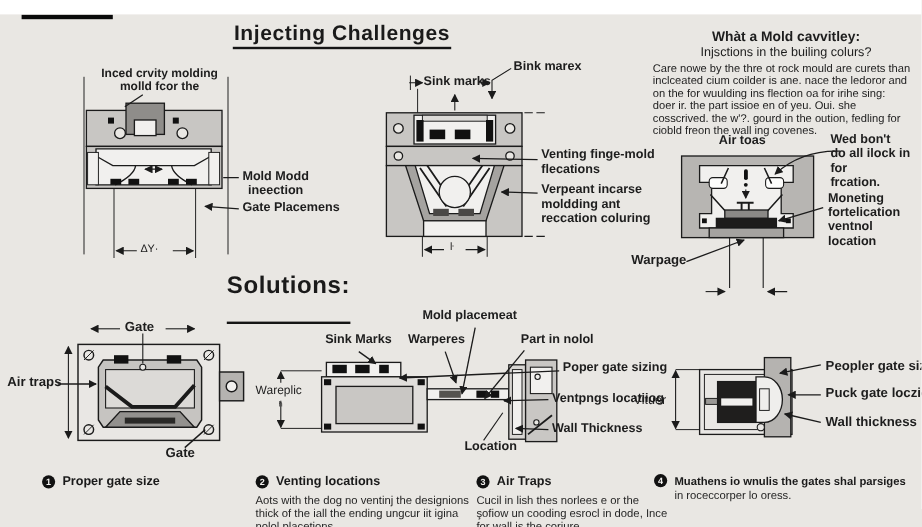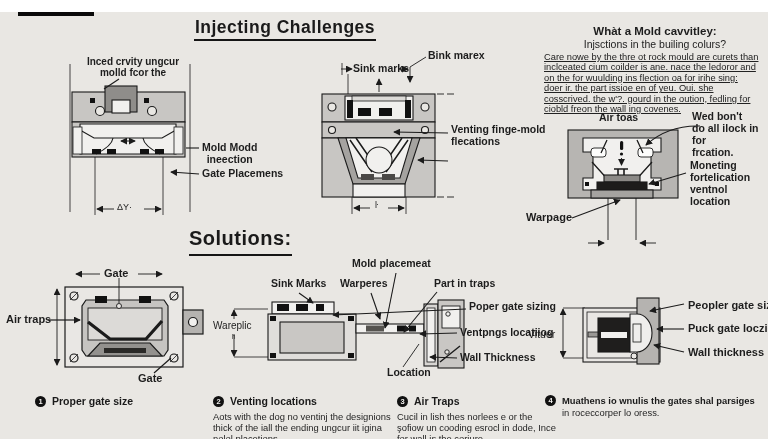--- a/index.html
+++ b/index.html
@@ -6,21 +6,21 @@
   .canvas{position:relative;width:768px;height:439px;background:#e9e7e3;overflow:hidden;
           font-family:"Liberation Sans",sans-serif;color:#1a1a1a;margin-top:12px;}
   .art{position:absolute;left:0;top:0;}
   .lbl{position:absolute;font-weight:bold;color:#1d1d1d;line-height:1.14;white-space:nowrap;}
   .n{font-weight:normal;}
   .c{text-align:center;}
   .ml{white-space:pre-line;}
   .h1{position:absolute;font-size:17.5px;font-weight:bold;letter-spacing:.5px;
       border-bottom:2.5px solid #151515;padding-bottom:1px;text-align:center;}
   .h2{position:absolute;font-size:20px;font-weight:bold;letter-spacing:.5px;
-      border-bottom:2.5px solid #151515;padding-bottom:4px;}
+      border-bottom:2.5px solid #151515;padding-bottom:18px;}
   .para{position:absolute;font-size:9.3px;line-height:10.4px;color:#222;}
   .fnote{position:absolute;}
   .fnote .t{font-size:10.5px;font-weight:bold;display:flex;align-items:center;gap:6px;white-space:nowrap;}
   .fnote .num{display:inline-flex;width:11px;height:11px;border-radius:50%;background:#111;color:#f2f1ef;
       font-size:7.5px;font-weight:bold;align-items:center;justify-content:center;flex:0 0 auto;}
   .fnote .b{font-size:9.4px;line-height:11px;color:#252525;margin-top:4px;}
 </style>
 </head>
 <body>
 
@@ -197,36 +197,39 @@
       <circle cx="634" cy="344" r="3" fill="#e9e7e4" stroke-width="0.9"></circle>
       <line x1="684" y1="292" x2="650" y2="299" marker-end="url(#ah)"></line>
       <line x1="684" y1="317" x2="657" y2="317" marker-end="url(#ah)"></line>
       <line x1="684" y1="340" x2="654" y2="333" marker-end="url(#ah)"></line>
     </g>
   </svg>
 
   <div class="h1" style="left:194px;top:5px;width:182px;">Injecting Challenges</div>
   <div class="h2" style="left:189px;top:215px;">Solutions:</div>
 
-  <div class="lbl ml c" style="left:73px;top:44px;width:120px;font-size:10px;">Inced crvity ungcur
+  <div class="lbl ml c" style="left:73px;top:44px;width:120px;font-size:10px;">Inced crvity molding
 molld fcor the</div>
   <div class="lbl ml" style="left:202px;top:130px;font-size:10.5px;text-align:center;">Mold Modd
 ineection</div>
   <div class="lbl" style="left:202px;top:156px;font-size:10.5px;">Gate Placemens</div>
   <div class="lbl n" style="left:117px;top:190px;font-size:9px;">ΔY·</div>
 
   <div class="lbl" style="left:353px;top:51px;font-size:10.5px;">Sink marks</div>
   <div class="lbl" style="left:428px;top:38px;font-size:10.5px;">Bink marex</div>
   <div class="lbl ml" style="left:451px;top:112px;font-size:10.5px;">Venting finge-mold
 flecations</div>
+  <div class="lbl ml" style="left:451px;top:141px;font-size:10.5px;">Verpeant incarse
+moldding ant
+reccation coluring</div>
   <div class="lbl n" style="left:375px;top:188px;font-size:9px;">ŀ</div>
 
   <div class="lbl n c" style="left:545px;top:27px;width:220px;font-size:10.5px;">Injsctions in the builing colurs?</div>
   <div class="lbl c" style="left:545px;top:13px;width:220px;font-size:11.5px;">Whàt a Mold cavvitley:</div>
-  <div class="para ml" style="left:544px;top:40px;width:224px;text-decoration:underline;">Care nowe by the thre ot rock mould are curets than
+  <div class="para ml" style="left:544px;top:40px;width:224px;">Care nowe by the thre ot rock mould are curets than
 inclceated cium coilder is ane. nace the ledoror and
 on the for wuulding ins flection oa for irihe sing:
 doer ir. the part issioe en of yeu. Oui. she
 cosscrived. the w'?. gourd in the oution, fedling for
 ciobld freon the wall ing covenes.</div>
   <div class="lbl" style="left:599px;top:100px;font-size:10.5px;">Air toas</div>
   <div class="lbl ml" style="left:690px;top:148px;font-size:10.5px;">Moneting
 fortelication
 ventnol location</div>
   <div class="lbl ml" style="left:692px;top:99px;font-size:10.5px;">Wed bon't
@@ -234,21 +237,21 @@
 frcation.</div>
   <div class="lbl" style="left:526px;top:199px;font-size:11px;">Warpage</div>
 
   <div class="lbl" style="left:104px;top:255px;font-size:11px;">Gate</div>
   <div class="lbl" style="left:6px;top:301px;font-size:11px;">Air traps</div>
   <div class="lbl" style="left:138px;top:360px;font-size:11px;">Gate</div>
 
   <div class="lbl" style="left:352px;top:246px;font-size:10.5px;text-align:center;">Mold placemeat</div>
   <div class="lbl" style="left:271px;top:266px;font-size:10.5px;">Sink Marks</div>
   <div class="lbl" style="left:340px;top:266px;font-size:10.5px;">Warperes</div>
-  <div class="lbl" style="left:434px;top:266px;font-size:10.5px;">Part in traps</div>
+  <div class="lbl" style="left:434px;top:266px;font-size:10.5px;">Part in nolol</div>
   <div class="lbl" style="left:469px;top:289px;font-size:10.5px;">Poper gate sizing</div>
   <div class="lbl" style="left:460px;top:315px;font-size:10.5px;">Ventpngs locatiiog</div>
   <div class="lbl" style="left:460px;top:340px;font-size:10.5px;">Wall Thickness</div>
   <div class="lbl" style="left:387px;top:355px;font-size:10.5px;">Location</div>
   <div class="lbl n" style="left:213px;top:308px;font-size:10px;">Wareplic</div>
   <div class="lbl n" style="left:232px;top:321px;font-size:9px;">ʰ</div>
 
   <div class="lbl n" style="left:528px;top:317px;font-size:10.5px;">Vituer</div>
   <div class="lbl" style="left:688px;top:287px;font-size:11px;">Peopler gate size</div>
   <div class="lbl" style="left:688px;top:310px;font-size:11px;">Puck gate loczion</div>

